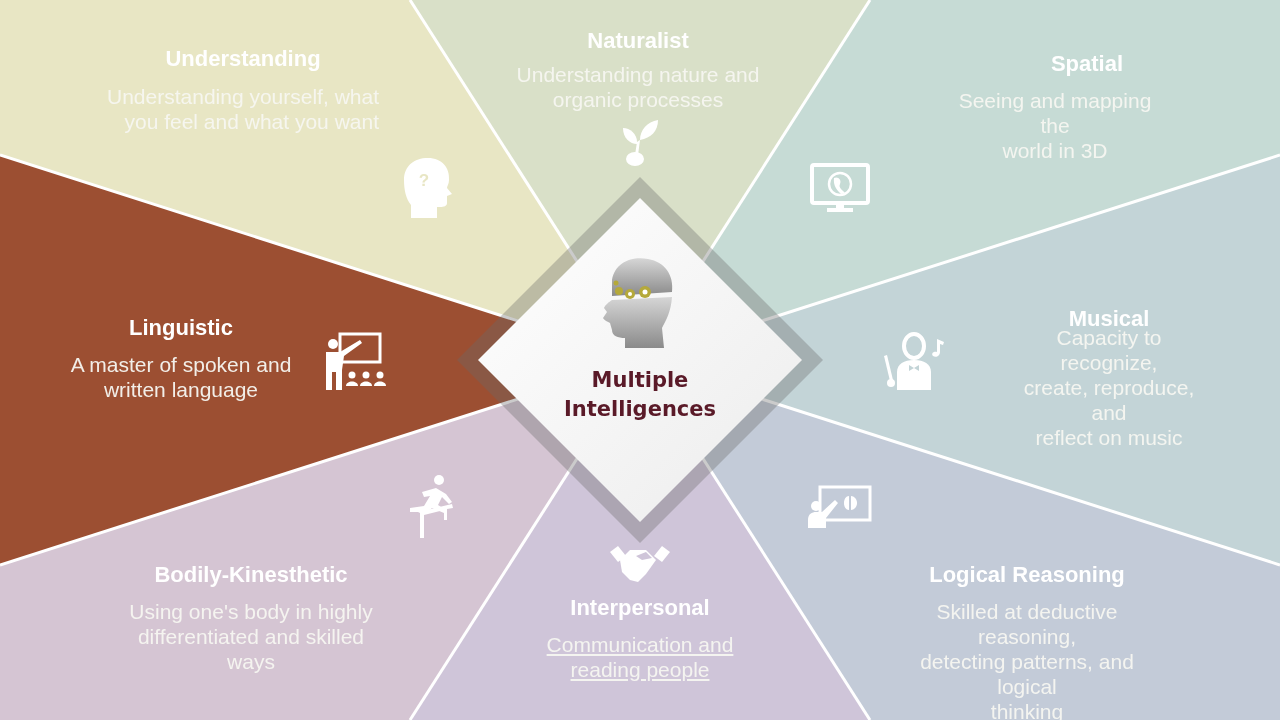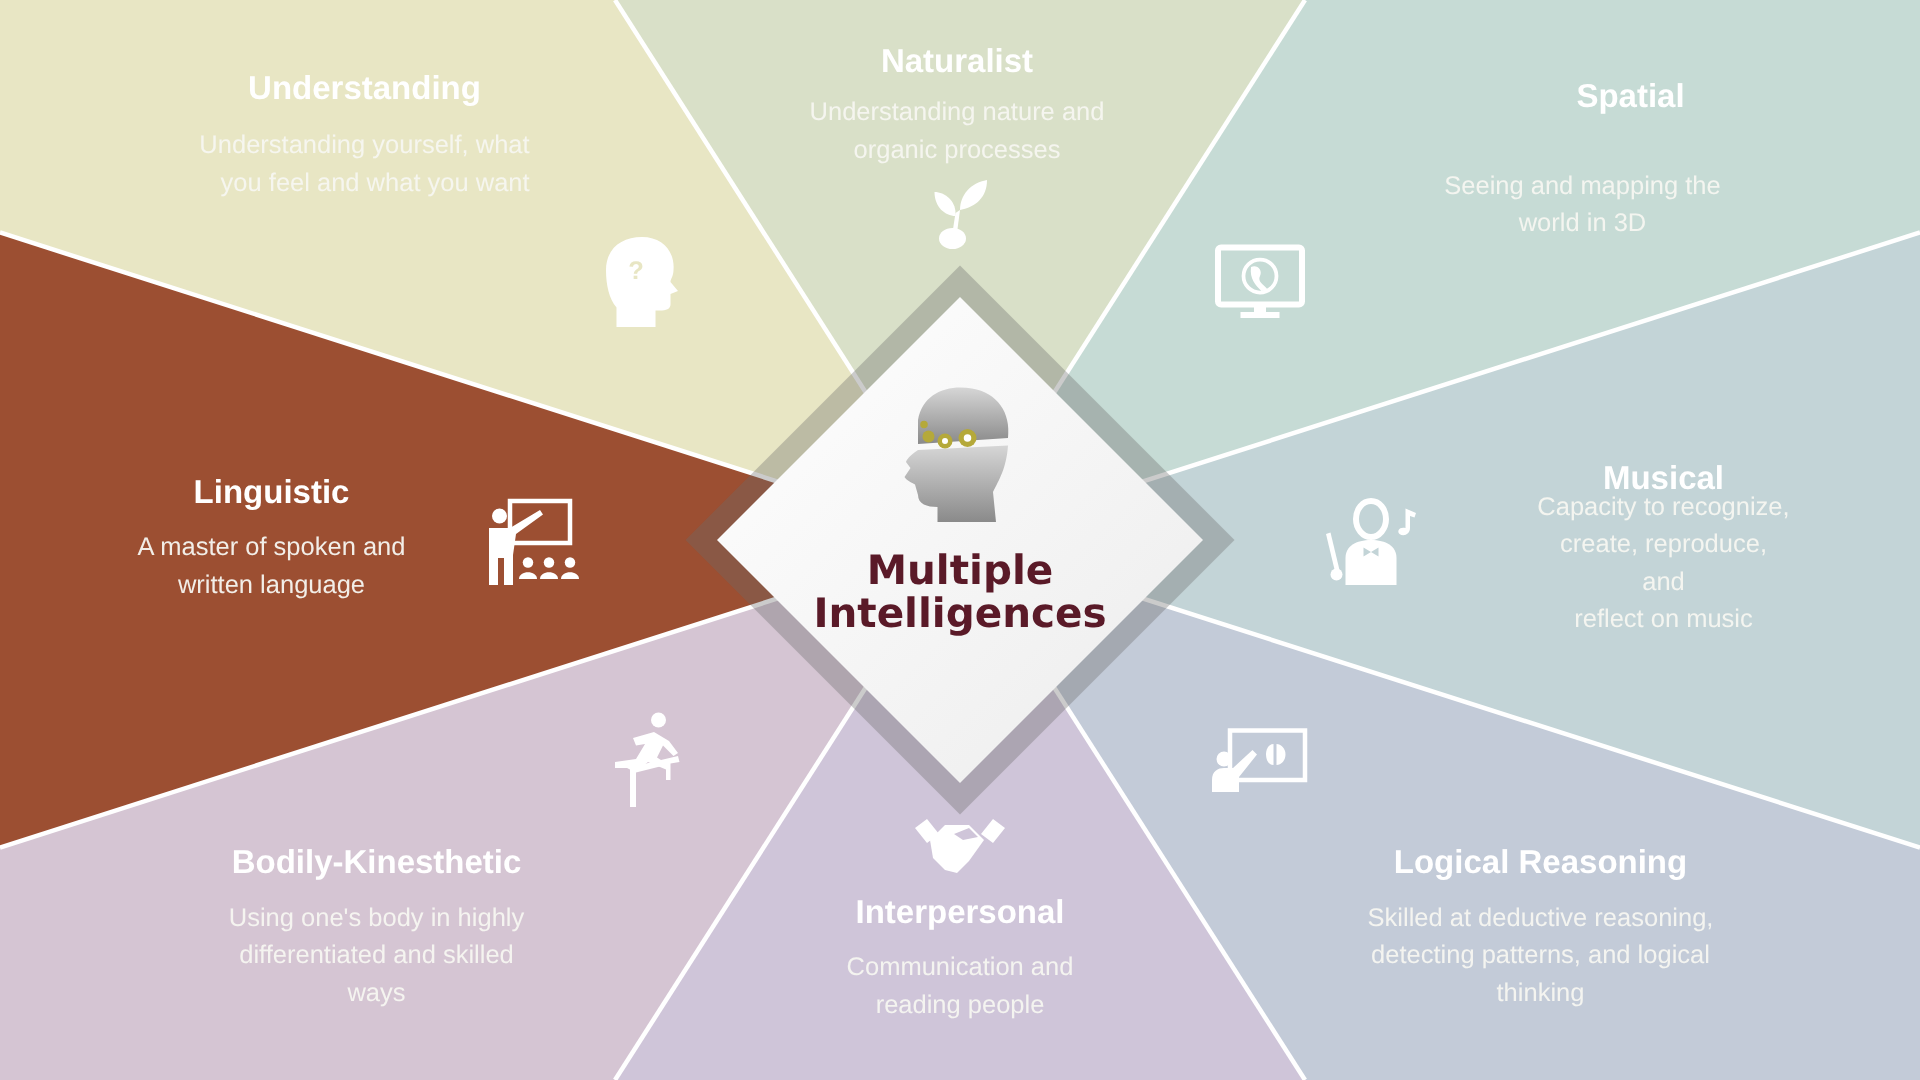--- a/index.html
+++ b/index.html
@@ -1,20 +1,20 @@
 <!DOCTYPE html>
 <html><head>
 <meta charset="utf-8">
 <style>
   html, body { margin:0; padding:0; }
   body { width:1280px; height:720px; overflow:hidden; position:relative; font-family:"Liberation Sans", sans-serif; background:#fff; }
   #bg { position:absolute; left:0; top:0; width:1280px; height:720px; }
   .seg-title { position:absolute; color:#fff; font-weight:bold; font-size:22px; text-align:center; transform:translateX(-50%); white-space:nowrap; font-family:"Liberation Sans", sans-serif; }
-  .seg-desc { position:absolute; color:#f7f7f2; font-size:17px; line-height:25px; text-align:center; transform:translateX(-50%); white-space:pre-line; font-family:"Liberation Sans", sans-serif; opacity:0.95; }
-  .center-title { position:absolute; left:640px; top:366px; transform:translateX(-50%); text-align:center; color:#5a1a28; font-weight:bold; font-size:27px; line-height:29px; white-space:pre-line; font-family:"DejaVu Sans", sans-serif; }
+  .seg-desc { position:absolute; color:#f7f7f2; font-size:21px; line-height:25px; text-align:center; transform:translateX(-50%); white-space:pre-line; font-family:"Liberation Sans", sans-serif; opacity:0.95; }
+  .center-title { position:absolute; left:640px; top:366px; transform:translateX(-50%); text-align:center; color:#5a1a28; font-weight:bold; font-size:21px; line-height:29px; white-space:pre-line; font-family:"DejaVu Sans", sans-serif; }
 </style>
 </head>
 <body>
 
 <svg id="bg" viewBox="0 0 1280 720" width="1280" height="720">
   <defs>
     <linearGradient id="headGrad" x1="0" y1="0" x2="0" y2="1">
       <stop offset="0" stop-color="#d6d6d6"></stop>
       <stop offset="1" stop-color="#8a8a8a"></stop>
     </linearGradient>
@@ -131,35 +131,35 @@
 
 <div class="seg-title" style="left:243px; top:46px;">Understanding</div>
 <div class="seg-desc" style="left:243px; top:84px;text-align:right;">Understanding yourself, what
 you feel and what you want</div>
 
 <div class="seg-title" style="left:638px; top:28px;">Naturalist</div>
 <div class="seg-desc" style="left:638px; top:62px;">Understanding nature and
 organic processes</div>
 
 <div class="seg-title" style="left:1087px; top:51px;">Spatial</div>
-<div class="seg-desc" style="left:1055px; top:88px;margin-top:23px;">Seeing and mapping the
+<div class="seg-desc" style="left:1055px; top:88px;">Seeing and mapping the
 world in 3D</div>
 
 <div class="seg-title" style="left:1109px; top:306px;">Musical</div>
 <div class="seg-desc" style="left:1109px; top:325px;">Capacity to  recognize,
 create, reproduce, and
 reflect on music</div>
 
 <div class="seg-title" style="left:1027px; top:562px;">Logical Reasoning</div>
 <div class="seg-desc" style="left:1027px; top:599px;">Skilled at deductive reasoning,
 detecting patterns, and logical
 thinking</div>
 
 <div class="seg-title" style="left:640px; top:595px;">Interpersonal</div>
-<div class="seg-desc" style="left:640px; top:632px;">Communication and
+<div class="seg-desc" style="left:640px; top:632px;text-decoration:underline;">Communication and
 reading people</div>
 
 <div class="seg-title" style="left:251px; top:562px;">Bodily-Kinesthetic</div>
 <div class="seg-desc" style="left:251px; top:599px;text-align:center;">Using one's body in highly
 differentiated and skilled
 ways</div>
 
 <div class="seg-title" style="left:181px; top:315px;">Linguistic</div>
 <div class="seg-desc" style="left:181px; top:352px;">A master of spoken and
 written language</div>

